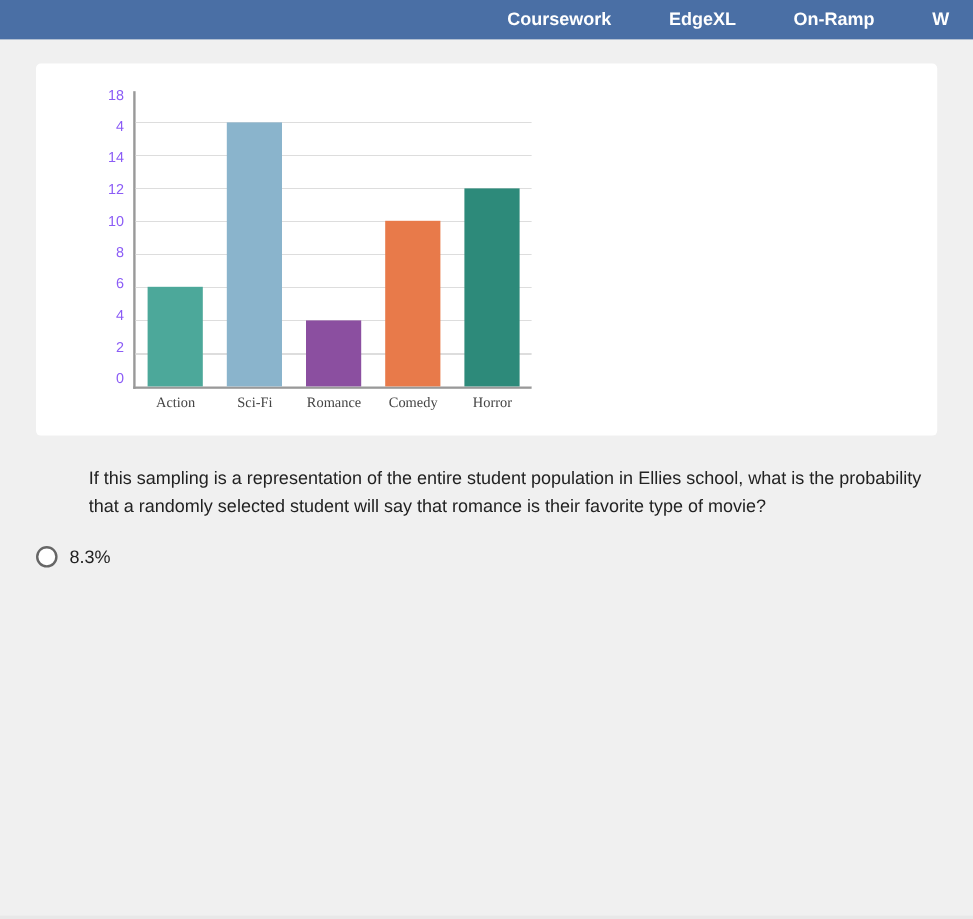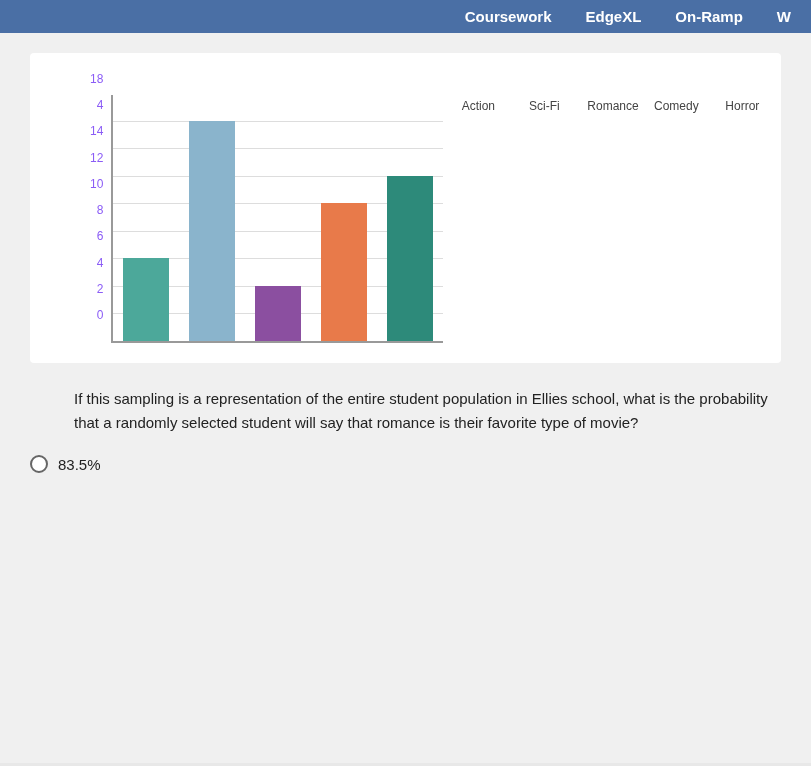--- a/index.html
+++ b/index.html
@@ -9,21 +9,21 @@
       width: 811px;
       min-height: 766px;
     }
 
     .top-nav {
       background: #4a6fa5;
       color: white;
       display: flex;
       align-items: center;
       padding: 8px 20px;
-      gap: 34px;
+      gap: 48px;
       font-size: 15px;
       font-weight: bold;
     }
     .top-nav-spacer { flex: 1; }
 
     .main-content {
       background: #f0f0f0;
       padding: 20px 30px 30px 30px;
       min-height: 730px;
     }
@@ -62,20 +62,22 @@
 
     .y-label {
       font-size: 12px;
       color: #8b5cf6;
       text-align: right;
       line-height: 1;
     }
 
     .bars-and-xaxis {
       display: flex;
+      flex-direction: column;
+      font-family: Liberation Serif, serif;
     }
 
     .bars-row {
       display: flex;
       align-items: flex-end;
       height: 248px;
       border-left: 2px solid #999;
       border-bottom: 2px solid #999;
       padding: 0 10px;
       gap: 20px;
@@ -211,16 +213,16 @@
       </div>
     </div>
   </div>
 
   <div class="question-text">If this sampling is a representation of the entire student population in Ellies school, what is the probability that a randomly selected student will say that romance is their favorite type of movie?</div>
 
   <div class="options">
 
   <div class="option">
         <div class="option-circle"></div>
-        <span>83.5%</span>
+        <span>8.3%</span>
       </div>
     </div>
 </div>
 
 </body></html>

